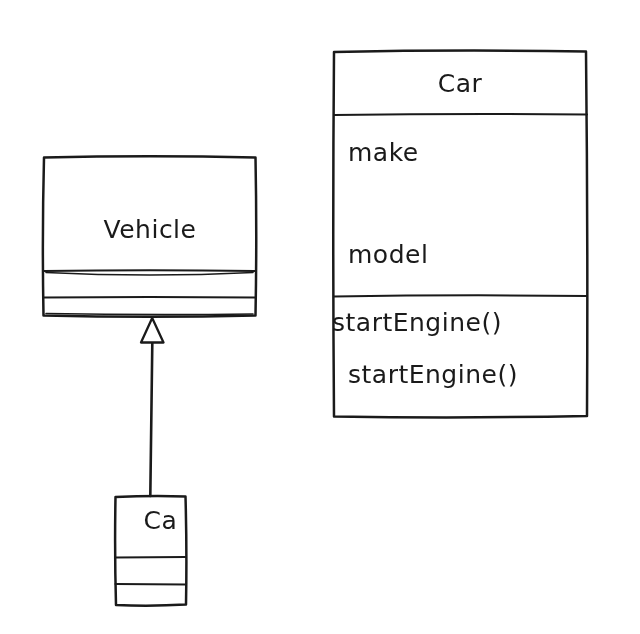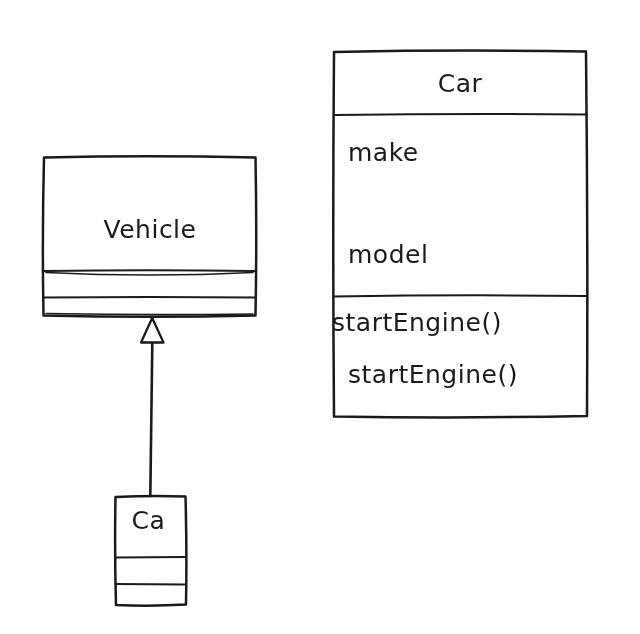--- a/index.html
+++ b/index.html
@@ -62,15 +62,15 @@
   </svg>
 
   <div class="label centered" style="left:333px; top:68px; width:254px;">Car</div>
   <div class="label" style="left:348px; top:137px;">make</div>
   <div class="label" style="left:348px; top:239px;">model</div>
   <div class="label" style="left:332px; top:307px;">startEngine()</div>
   <div class="label" style="left:348px; top:359px;">startEngine()</div>
 
   <div class="label centered" style="left:44px; top:214px; width:212px;">Vehicle</div>
 
-  <div class="label centered" style="left:113px; top:505px; width:71px;">Ca</div>
+  <div class="label centered" style="left:125px; top:505px; width:71px;">Ca</div>
 
 </div>
 
 </body></html>

